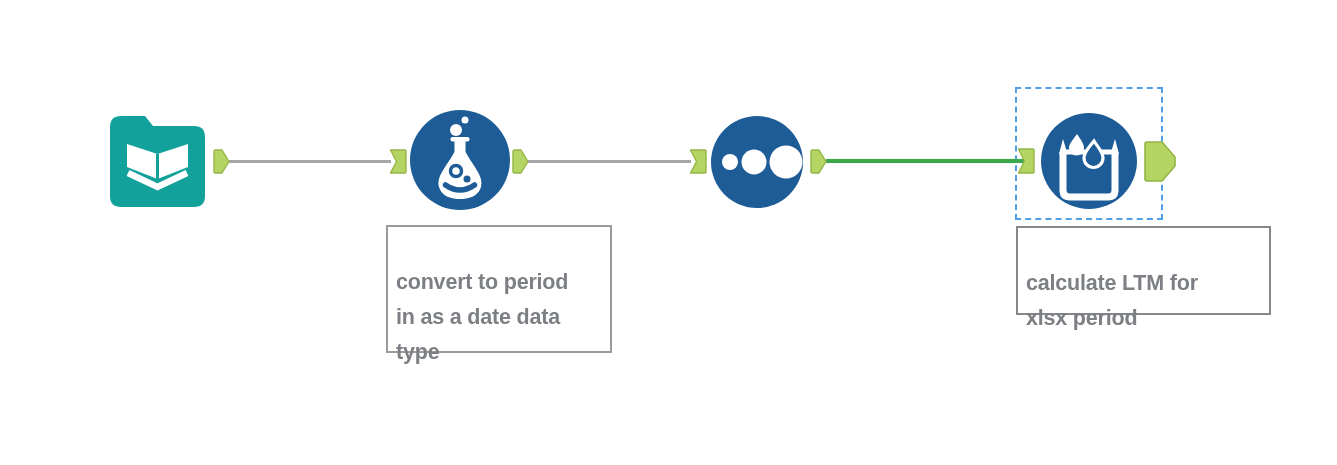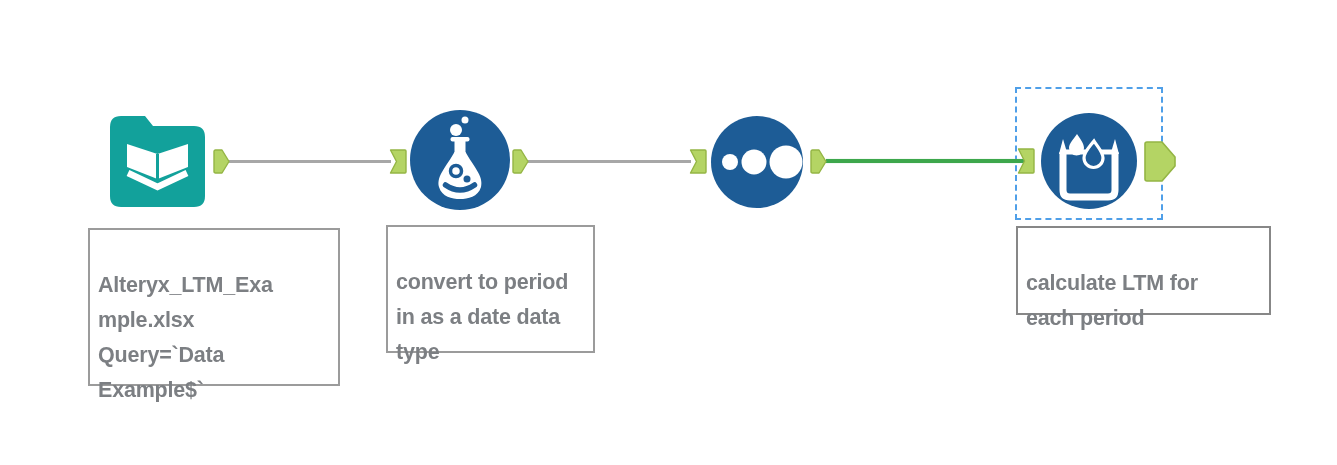--- a/index.html
+++ b/index.html
@@ -132,32 +132,26 @@
       <path d="M-30 -7 L-26 -22 L-21.5 -7 Z" fill="#ffffff"></path>
       <path d="M21.5 -7 L26 -22 L30 -7 Z" fill="#ffffff"></path>
       <path d="M-12 -27 C-9 -22 -5 -18 -5 -13 A7.5 7.5 0 1 1 -20 -13 C-20 -18 -15 -22 -12 -27 Z" fill="#ffffff"></path>
       <path d="M5 -20 C9 -13.5 14 -9 14 -3 A9.5 9.5 0 1 1 -5 -3 C-5 -9 0 -13.5 5 -20 Z" fill="#1d5c96" stroke="#ffffff" stroke-width="3.2"></path>
     </svg>
   </div>
   <svg class="anchor" style="left:1143px; top:140px;" width="34" height="43" viewBox="0 0 34 43">
     <path d="M4 2 H19 L32 17 V26 L19 41 H4 Q2 41 2 39 V4 Q2 2 4 2 Z" fill="#b4d464" stroke="#94b544" stroke-width="1.6" stroke-linejoin="round"></path>
   </svg>
 
-  <div class="note" style="left:88px; top:228px; width:252px; height:158px;">
-    <span class="note-text">Alteryx_LTM_Exa
-mple.xlsx
-Query=`Data
-Example$`</span>
-  </div>
 
-  <div class="note" style="left:386px; top:225px; width:209px; height:128px;">
+  <div class="note" style="left:386px; top:225px; width:226px; height:128px;">
     <span class="note-text">convert to period
 in as a date data
 type</span>
   </div>
 
 
   <div class="note selected" style="left:1016px; top:226px; width:255px; height:89px;">
     <span class="note-text">calculate LTM for
-each period</span>
+xlsx period</span>
   </div>
 
 </div>
 
 </body></html>

